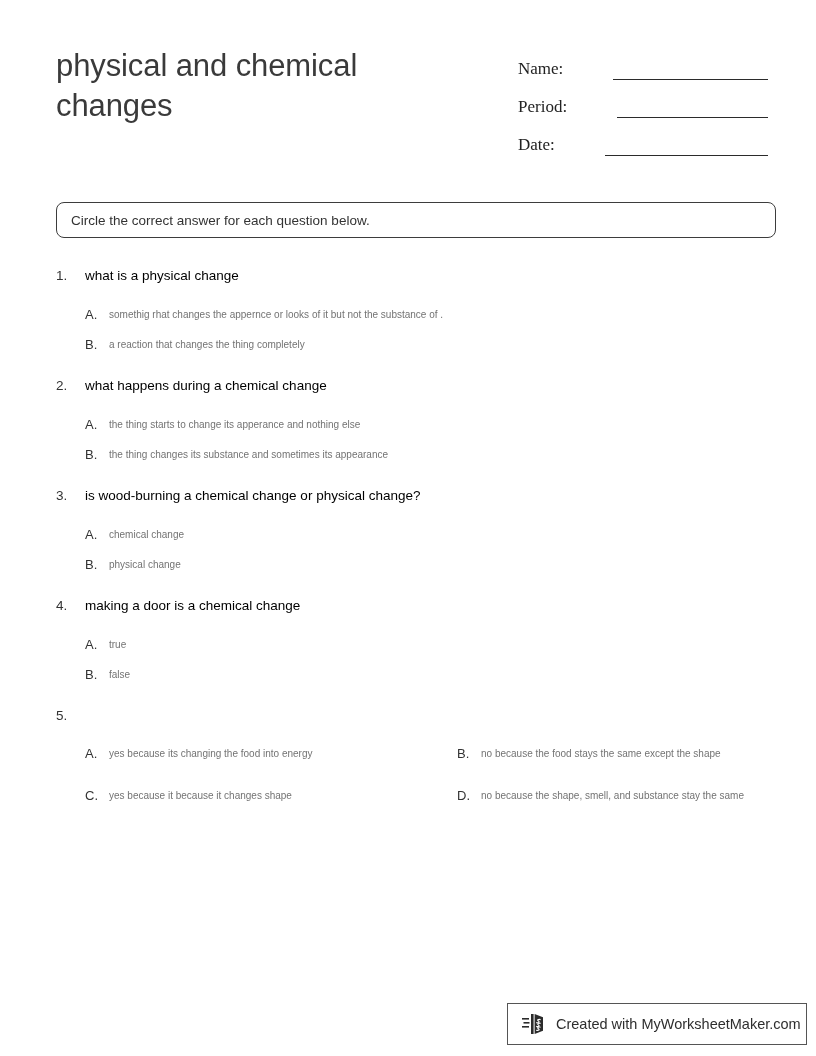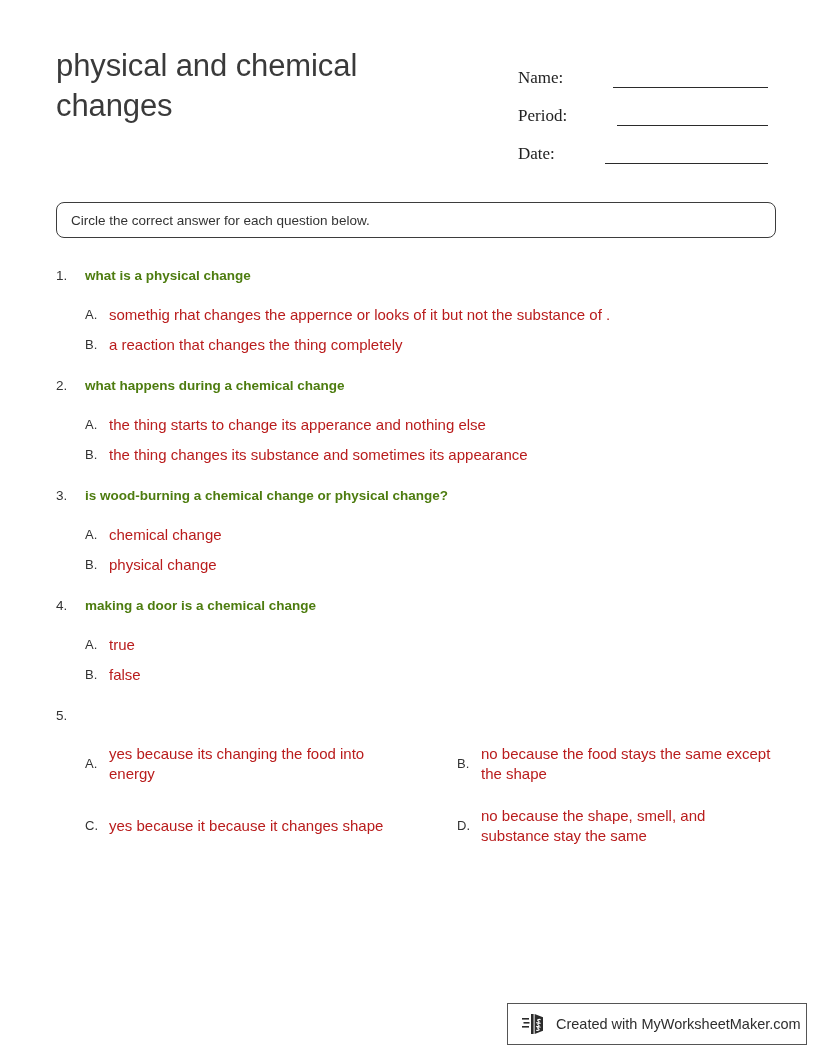--- a/index.html
+++ b/index.html
@@ -42,21 +42,21 @@
     letter-spacing: -0.1px;
   }
   .student-fields {
     position: absolute;
     right: 0;
     top: 4px;
     width: 250px;
   }
   .field-row {
     display: flex;
-    align-items: flex-end;
+    align-items: center;
     justify-content: flex-end;
     height: 38px;
     gap: 42px;
   }
   .field-label {
     font-family: "Liberation Serif", serif;
     font-size: 17px;
     line-height: 20px;
     color: #222222;
     padding-right: 8px;
@@ -104,44 +104,43 @@
   .question-number {
     width: 29px;
     flex: 0 0 29px;
     font-size: 13.5px;
     line-height: 20px;
     color: #333333;
   }
   .question-text {
     font-size: 13.5px;
     line-height: 20px;
-    color: #4d7c0f;
-    font-weight: bold;
+    color: #000000;
   }
 
   .options {
     margin-top: 19px;
   }
   .option-row {
     display: flex;
     align-items: flex-start;
     margin-bottom: 10px;
     padding-left: 29px;
   }
   .option-letter {
     width: 24px;
     flex: 0 0 24px;
     font-size: 13px;
     line-height: 20px;
     color: #333333;
   }
   .option-text {
-    font-size: 15px;
-    line-height: 20px;
-    color: #b91c1c;
+    font-size: 10px;
+    line-height: 20px;
+    color: #737373;
   }
 
   
   .options-grid {
     margin-top: 18px;
     padding-left: 29px;
     display: grid;
     grid-template-columns: 372px 1fr;
     row-gap: 22px;
     column-gap: 0px;

